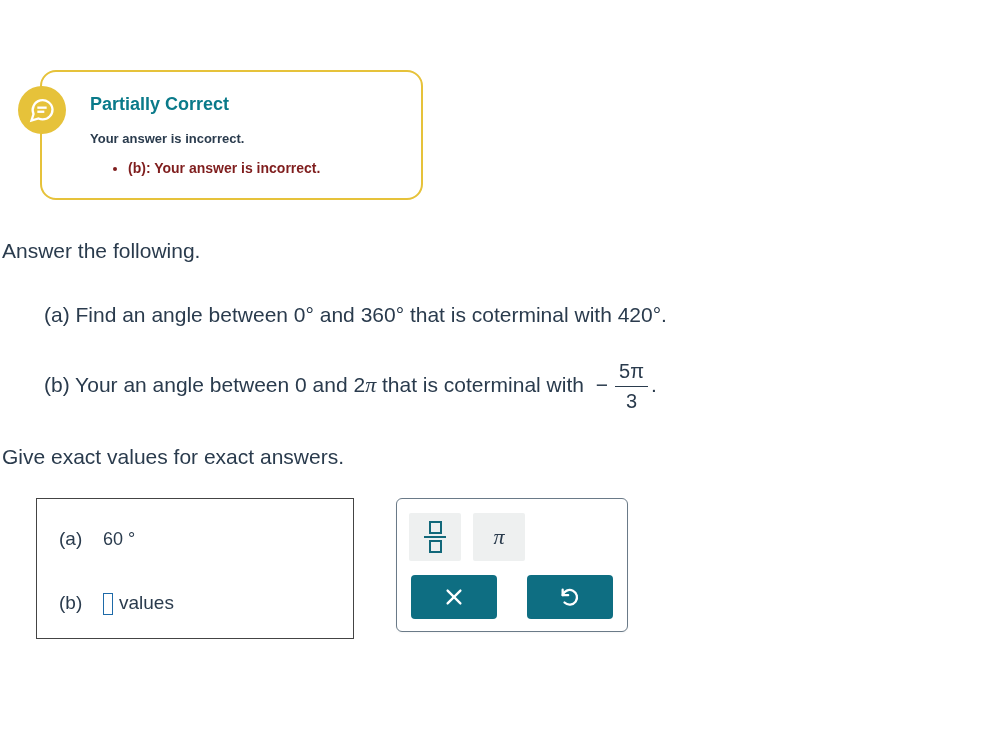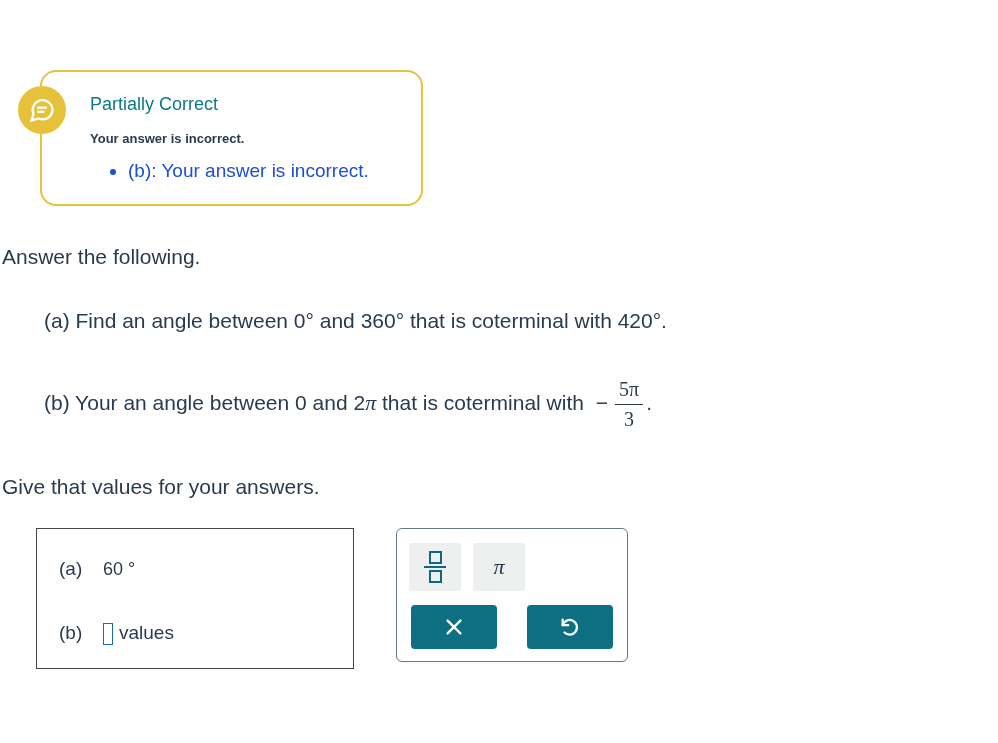--- a/index.html
+++ b/index.html
@@ -30,38 +30,38 @@
     height: 48px;
     border-radius: 50%;
     background: #e6c23a;
     display: flex;
     align-items: center;
     justify-content: center;
   }
   .feedback-icon svg { width: 28px; height: 28px; }
   .fb-title {
     color: #0a7a8a;
-    font-weight: 400;
+    font-weight: 700;
     font-size: 18px;
     margin-bottom: 16px;
   }
   .fb-msg {
     font-weight: 700;
     font-size: 13px;
     color: #2a3b4d;
     margin-bottom: 14px;
   }
   .fb-list {
     margin: 0 0 0 20px;
     padding-left: 18px;
   }
   .fb-list li {
-    font-weight: 400;
-    font-size: 19px;
-    color: #1d4ed8;
+    font-weight: 700;
+    font-size: 14px;
+    color: #7f1d1d;
   }
   .question-block {
     margin-top: 36px;
     padding: 0 2px 0 2px;
     font-size: 21px;
     line-height: 1.45;
     color: #2a3b4d;
   }
   .q-intro { margin-bottom: 34px; }
   .q-part-a, .q-part-b {
@@ -152,22 +152,21 @@
     display: flex;
     align-items: center;
     justify-content: center;
     cursor: pointer;
   }
   .action-btn svg { width: 22px; height: 22px; }
   .frac-inline {
     display: inline-block;
     vertical-align: middle;
     text-align: center;
-    margin: 12px 3px;
-    font-family: Liberation Serif, serif;
+    margin: 0 3px;
   }
   .frac-inline .num, .frac-inline .den {
     display: block;
     padding: 0 4px;
     font-size: 20px;
   }
   .frac-inline .den { border-top: 1.5px solid #2a3b4d; }
   .minus { margin: 0 4px 0 6px; }
   .pi { font-family: 'Times New Roman', serif; font-style: italic; font-size: 22px; }
 </style>
@@ -193,21 +192,21 @@
   <div class="q-intro">Answer the following.</div>
 
   <div class="q-part-a">
     <span>(a) Find an angle between </span><span>0°</span><span> and </span><span>360°</span><span> that is coterminal with </span><span>420°</span><span>.</span>
   </div>
 
   <div class="q-part-b">
     <span>(b) Your an angle between </span><span>0</span><span> and </span><span>2</span><span class="pi">π</span><span> that is coterminal with </span><span class="minus">−</span><span class="frac-inline"><span class="num">5π</span><span class="den">3</span></span><span>.</span>
   </div>
 
-  <div class="q-instr">Give that values for your answers.</div>
+  <div class="q-instr">Give exact values for exact answers.</div>
 
   <div class="answers-row">
     <div class="answers-box">
       <div class="ans-row">
         <span class="ans-label">(a)</span>
         <span class="ans-val"><span>60</span> <span>°</span></span>
       </div>
       <div class="ans-row">
         <span class="ans-label">(b)</span>
         <span><span class="input-blank"></span><span>values</span></span>

